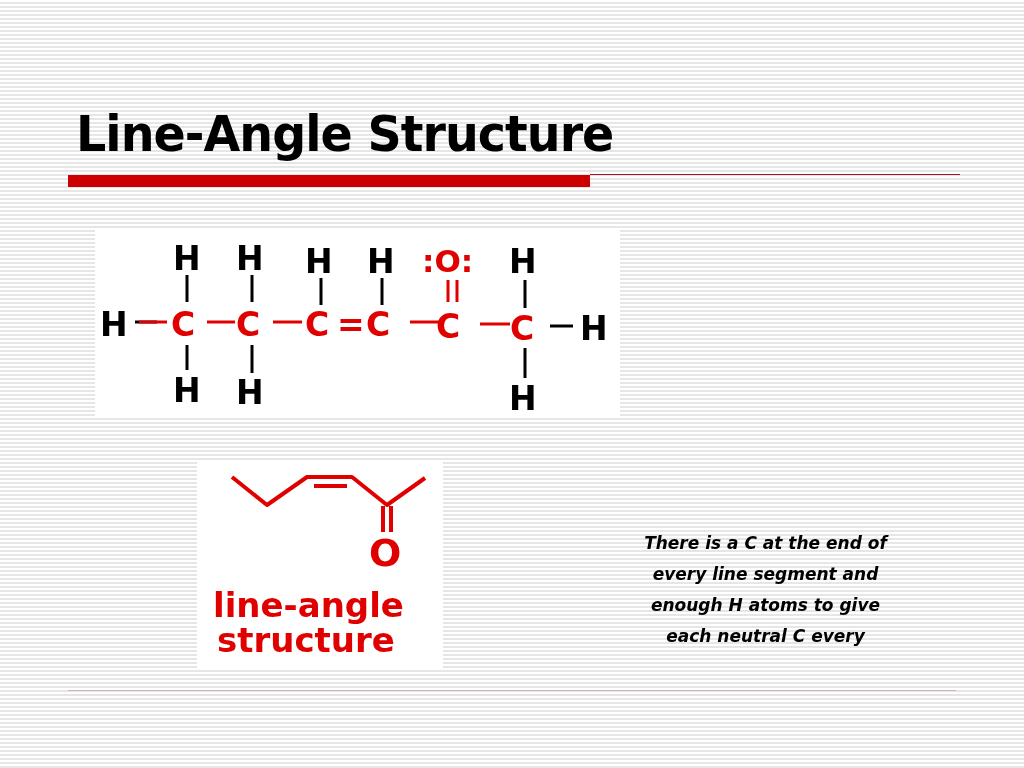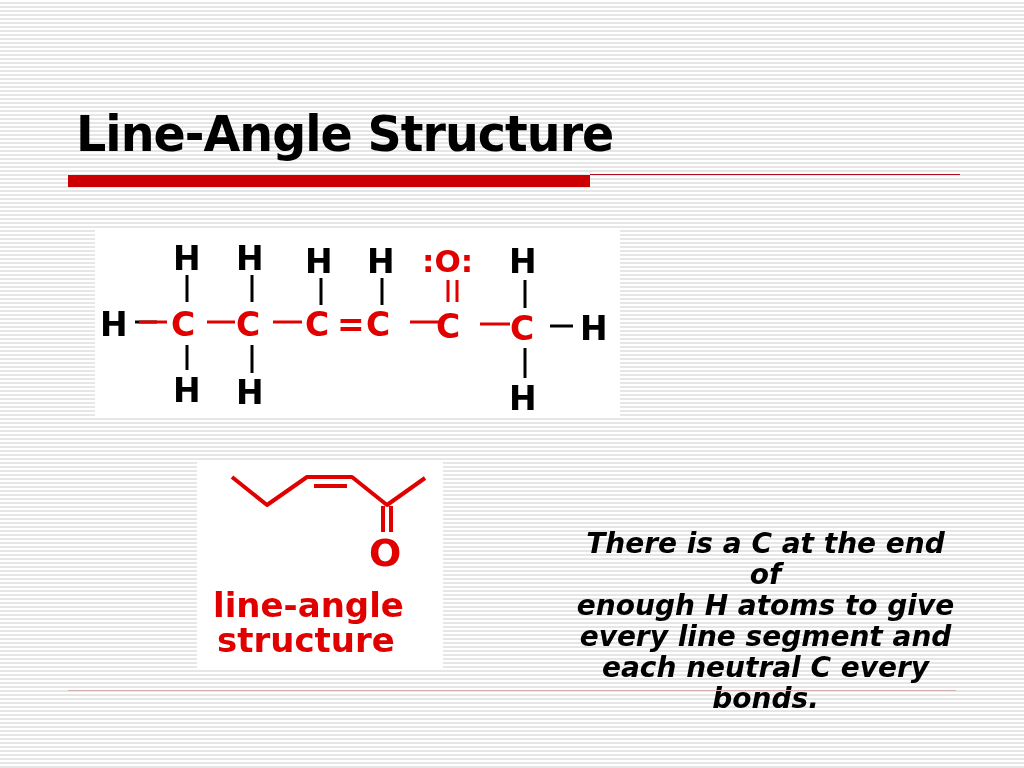--- a/index.html
+++ b/index.html
@@ -17,21 +17,21 @@
   .bar-thick { position:absolute; left:68px; top:175px; width:522px; height:12px; background:#cc0000; }
   .bar-thin { position:absolute; left:590px; top:174px; width:370px; height:1px; background:#b01020; }
   .footer-line { position:absolute; left:68px; top:690px; width:888px; height:1px; background:#d9b0b0; }
   .img-box { position:absolute; background:#ffffff; }
   #formula { left:95px; top:230px; width:525px; height:188px; }
   #lineangle { left:197px; top:462px; width:246px; height:207px; }
   svg text { font-family:"DejaVu Sans", sans-serif; font-weight:bold; }
   .caption {
     position:absolute; left:573px; top:528px; width:385px;
     text-align:center; font-style:italic; font-weight:bold;
-    font-size:28px; line-height:31px; color:#000;
+    font-size:17px; line-height:31px; color:#000;
     font-family:"DejaVu Sans", sans-serif;
   }
   .caption span { display:block; }
 </style>
 </head>
 <body>
 
 <div class="title">Line-Angle Structure</div>
 <div class="bar-thick"></div>
 <div class="bar-thin"></div>
@@ -94,19 +94,18 @@
       <line x1="194" y1="44" x2="194" y2="70"></line>
     </g>
     <text x="172" y="104" font-size="38" fill="#e00000">O</text>
     <text x="16" y="155" font-size="34" fill="#e00000">line-angle</text>
     <text x="20" y="190" font-size="34" fill="#e00000">structure</text>
   </svg>
 </div>
 
 <div class="caption">
   <span>There is a C at the end of</span>
+  <span>every line segment and</span>
   <span>enough H atoms to give</span>
-  <span>every line segment and</span>
   <span>each neutral C every</span>
-  <span>bonds.</span>
 </div>
 
 <div class="footer-line"></div>
 
 </body></html>

